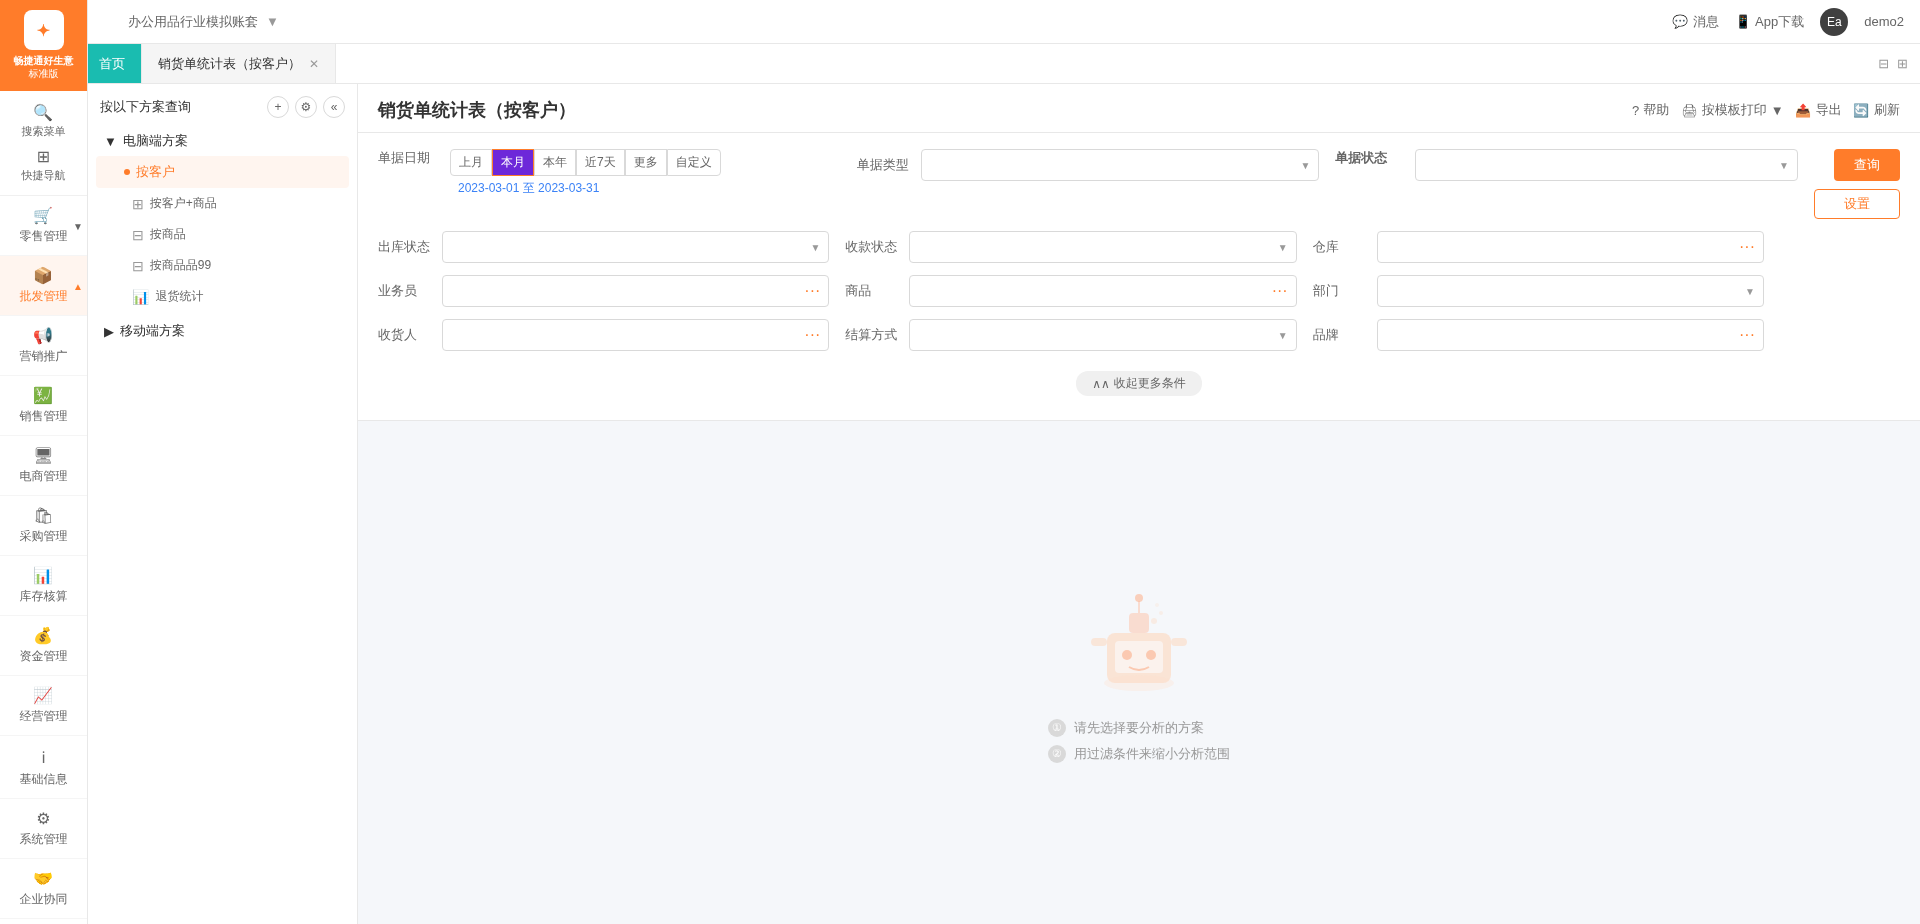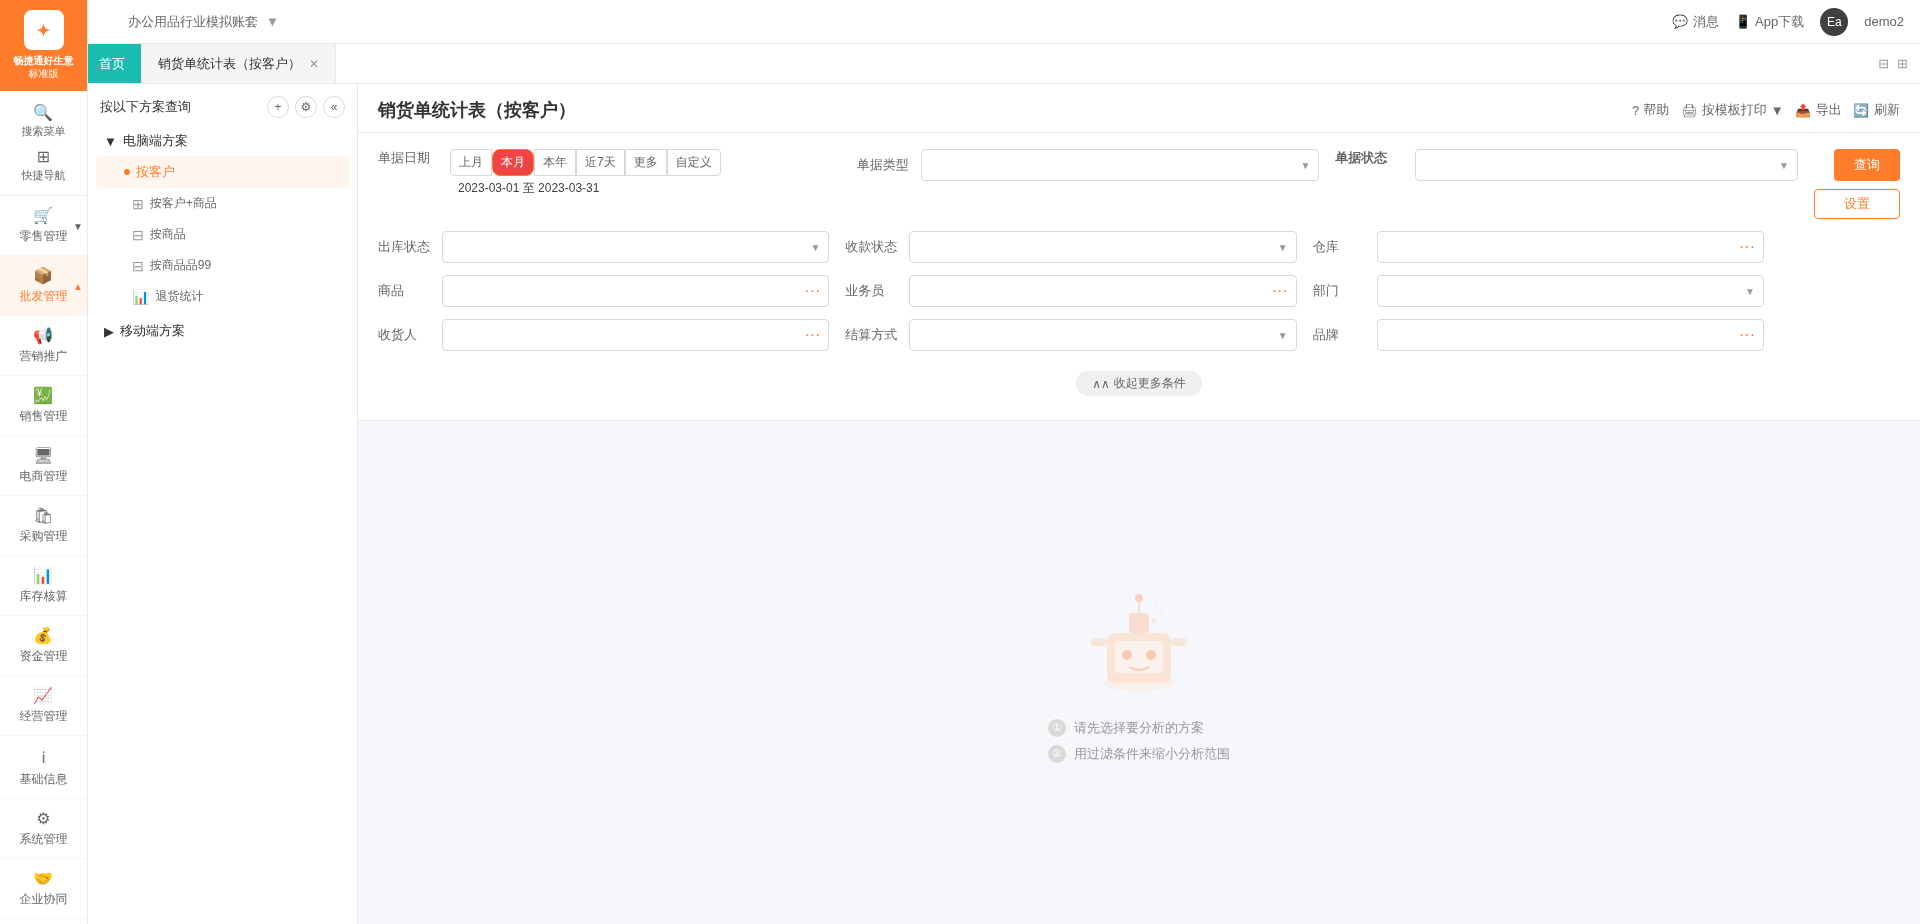--- a/index.html
+++ b/index.html
@@ -73,22 +73,22 @@
     .filter-item { display: flex; align-items: center; gap: 8px; flex: 1; }
     .filter-label { color: #666; font-size: 13px; white-space: nowrap; min-width: 56px; }
     .filter-input { flex: 1; height: 32px; border: 1px solid #d9d9d9; border-radius: 4px; padding: 0 8px; font-size: 13px; color: #333; background: #fff; display: flex; align-items: center; justify-content: space-between; cursor: pointer; }
     .filter-input.with-dots::after { content: '···'; color: #ff7c2a; font-size: 16px; }
     .filter-select { flex: 1; height: 32px; border: 1px solid #d9d9d9; border-radius: 4px; padding: 0 8px; font-size: 13px; color: #333; background: #fff; display: flex; align-items: center; justify-content: space-between; cursor: pointer; }
     .filter-select .arrow { color: #999; font-size: 10px; }
     .date-filter { display: flex; align-items: center; gap: 0; }
     .date-tab { padding: 4px 8px; font-size: 12px; color: #666; cursor: pointer; border: 1px solid #d9d9d9; background: #fff; }
     .date-tab:first-child { border-radius: 4px 0 0 4px; }
     .date-tab:last-child { border-radius: 0 4px 4px 0; }
-    .date-tab.active { background: #ef4444; color: #fff; border-color: #ff7c2a; border-radius: 8px; }
-    .date-range { font-size: 12px; color: #404040; margin-left: 8px; }
+    .date-tab.active { background: #6d28d9; color: #fff; border-color: #ff7c2a; }
+    .date-range { font-size: 12px; color: #3b82f6; margin-left: 8px; }
 
     
     .filter-right-actions { display: flex; flex-direction: column; gap: 8px; align-items: flex-end; }
     .btn-query { background: #ff7c2a; color: #fff; border: none; border-radius: 4px; padding: 7px 20px; font-size: 13px; cursor: pointer; }
     .btn-settings { background: #fff; color: #ff7c2a; border: 1px solid #ff7c2a; border-radius: 4px; padding: 5px 29px; font-size: 13px; cursor: pointer; }
 
     
     .collapse-bar { display: flex; justify-content: center; padding: 8px 0; background: #fff; }
     .collapse-btn { display: flex; align-items: center; gap: 4px; color: #666; font-size: 12px; cursor: pointer; background: #f0f0f0; border: none; padding: 4px 16px; border-radius: 12px; }
 
@@ -356,27 +356,27 @@
             <span class="filter-label">仓库</span>
             <div class="filter-input with-dots">
               <span></span>
             </div>
           </div>
           <div style="width:120px;"></div>
         </div>
 
         <div class="filter-row">
           <div class="filter-item">
+            <span class="filter-label">业务员</span>
+            <div class="filter-input with-dots">
+              <span></span>
+            </div>
+          </div>
+          <div class="filter-item">
             <span class="filter-label">商品</span>
-            <div class="filter-input with-dots">
-              <span></span>
-            </div>
-          </div>
-          <div class="filter-item">
-            <span class="filter-label">业务员</span>
             <div class="filter-input with-dots">
               <span></span>
             </div>
           </div>
           <div class="filter-item">
             <span class="filter-label">部门</span>
             <div class="filter-select">
               <span></span>
               <span class="arrow">▼</span>
             </div>

